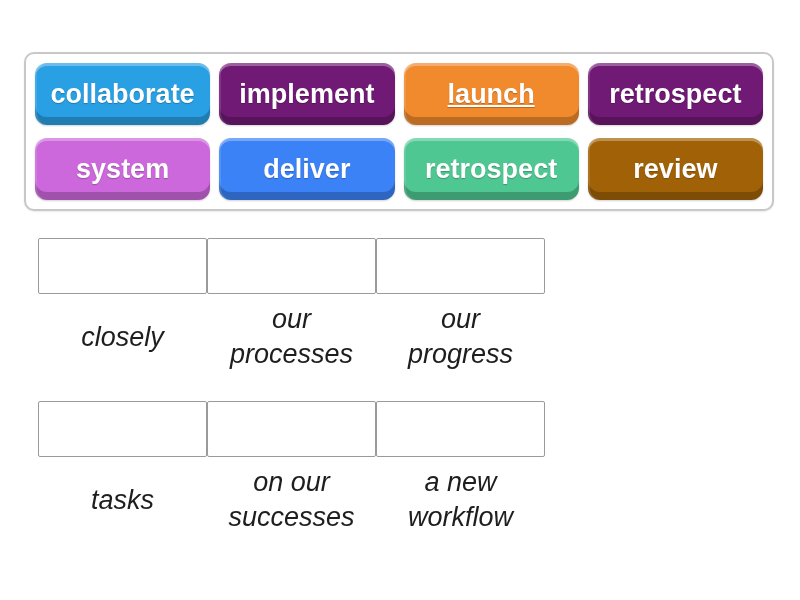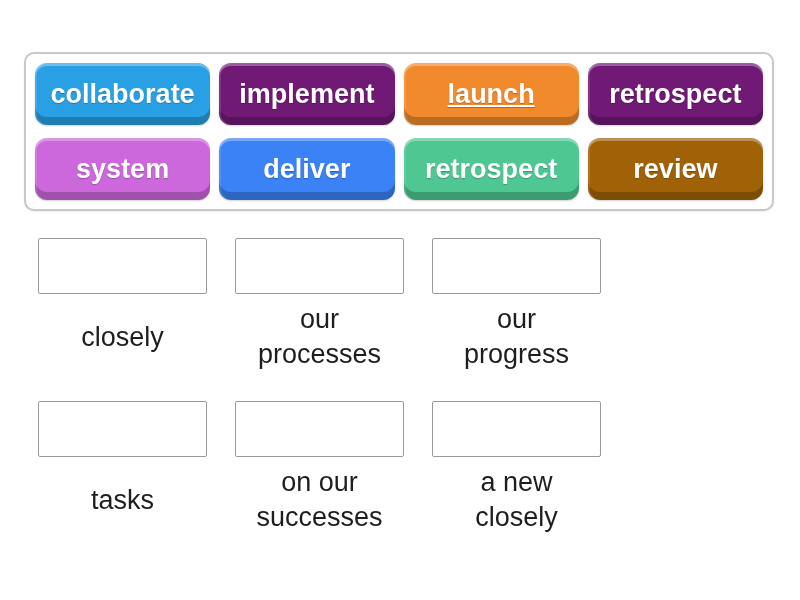--- a/index.html
+++ b/index.html
@@ -35,21 +35,22 @@
     text-shadow: 0 1px 1px rgba(0,0,0,0.25);
     box-shadow: inset 0 3px 0 rgba(255,255,255,0.30),
                 inset 2px 0 0 rgba(255,255,255,0.12),
                 inset 0 -8px 0 rgba(0,0,0,0.22),
                 0 1px 2px rgba(0,0,0,0.18);
   }
   .answers-row {
     margin-left: 38px;
     display: grid;
     grid-template-columns: repeat(4, 169px);
-    column-gap: 28px;
+    column-gap: 0;
+    font-style: italic;
   }
   .answers-row.first { margin-top: 27px; }
   .answers-row.second { margin-top: 30px; }
   .answer-cell { display: flex; flex-direction: column; align-items: center; }
   .slot {
     width: 169px;
     height: 56px;
     border: 1px solid #9a9a9a;
     border-radius: 2px;
     background: #ffffff;
@@ -105,15 +106,15 @@
     <div class="answer-label">tasks</div>
   </div>
   <div class="answer-cell">
     <div class="slot"></div>
     <div class="answer-label">on our
 successes</div>
   </div>
   <div class="answer-cell">
     <div class="slot"></div>
     <div class="answer-label">a new
-closely</div>
+workflow</div>
   </div>
 </div>
 
 </body></html>

